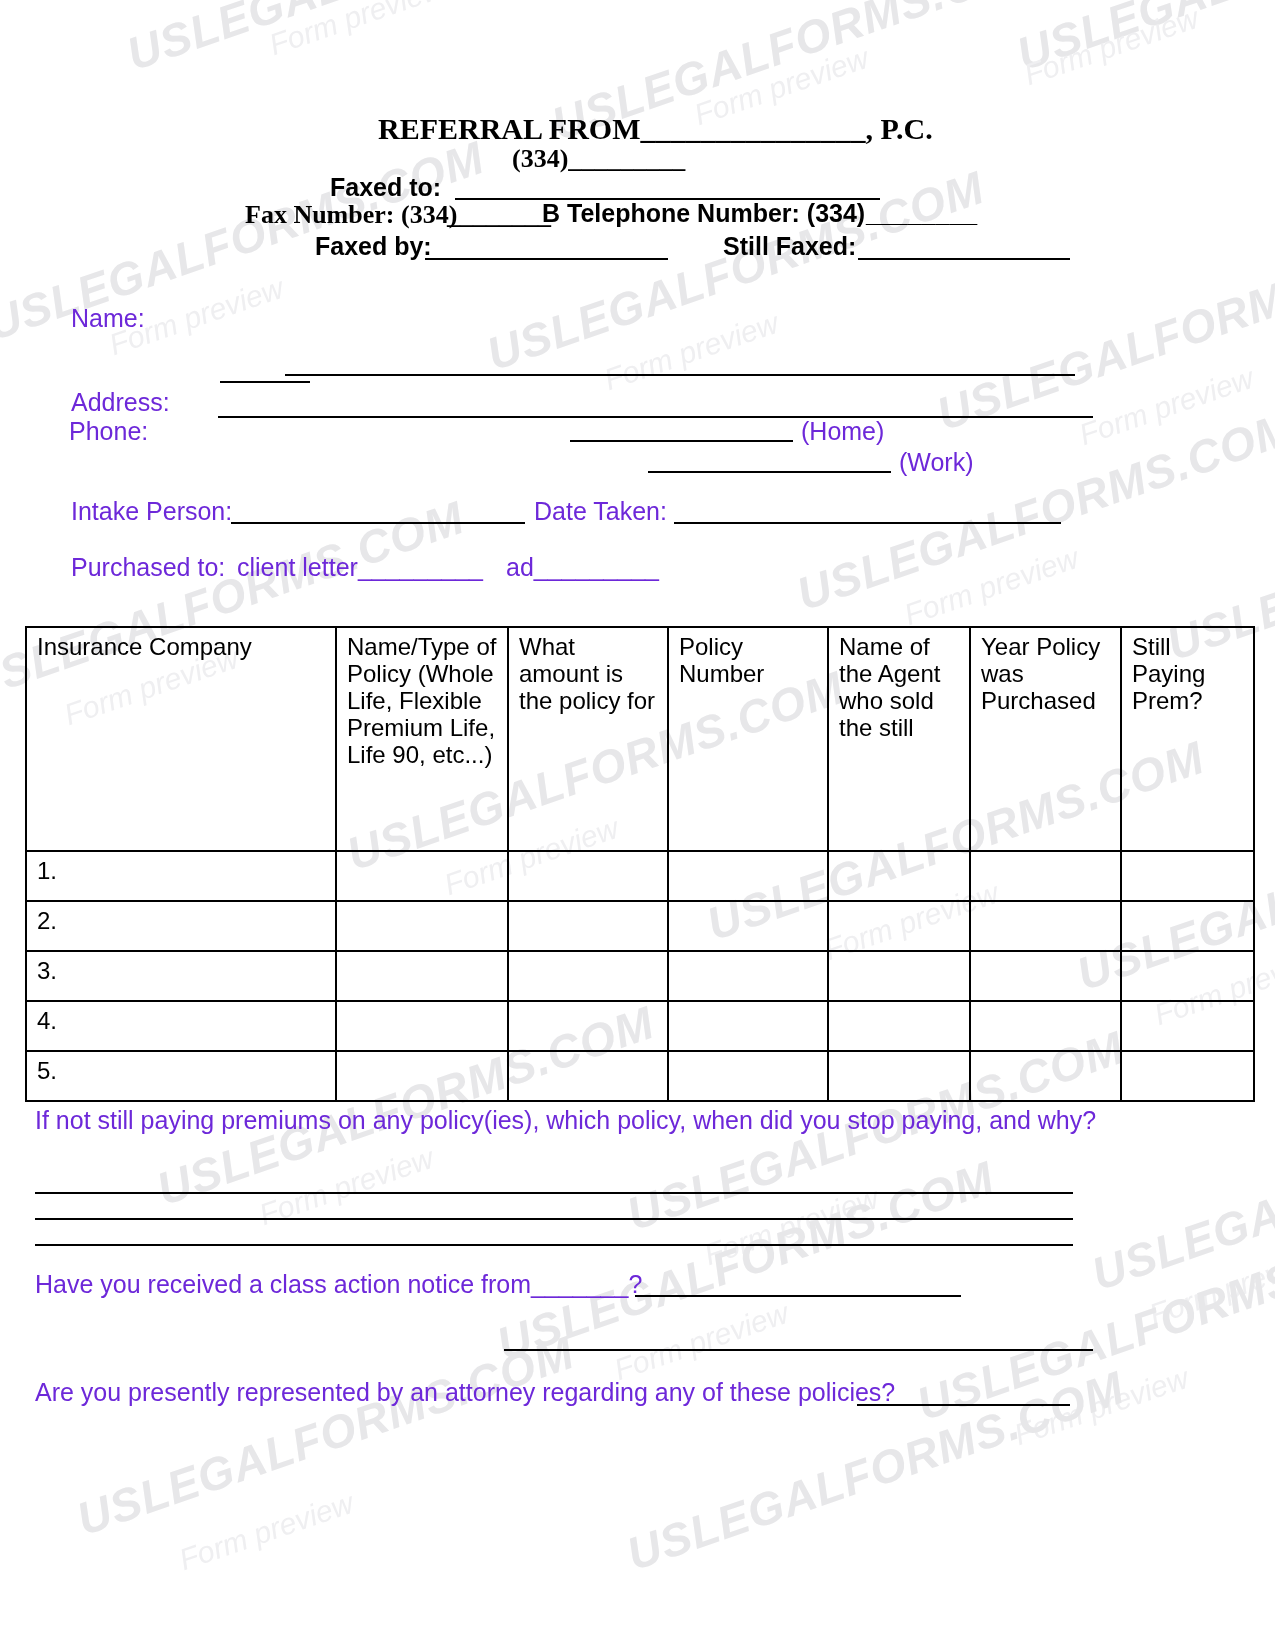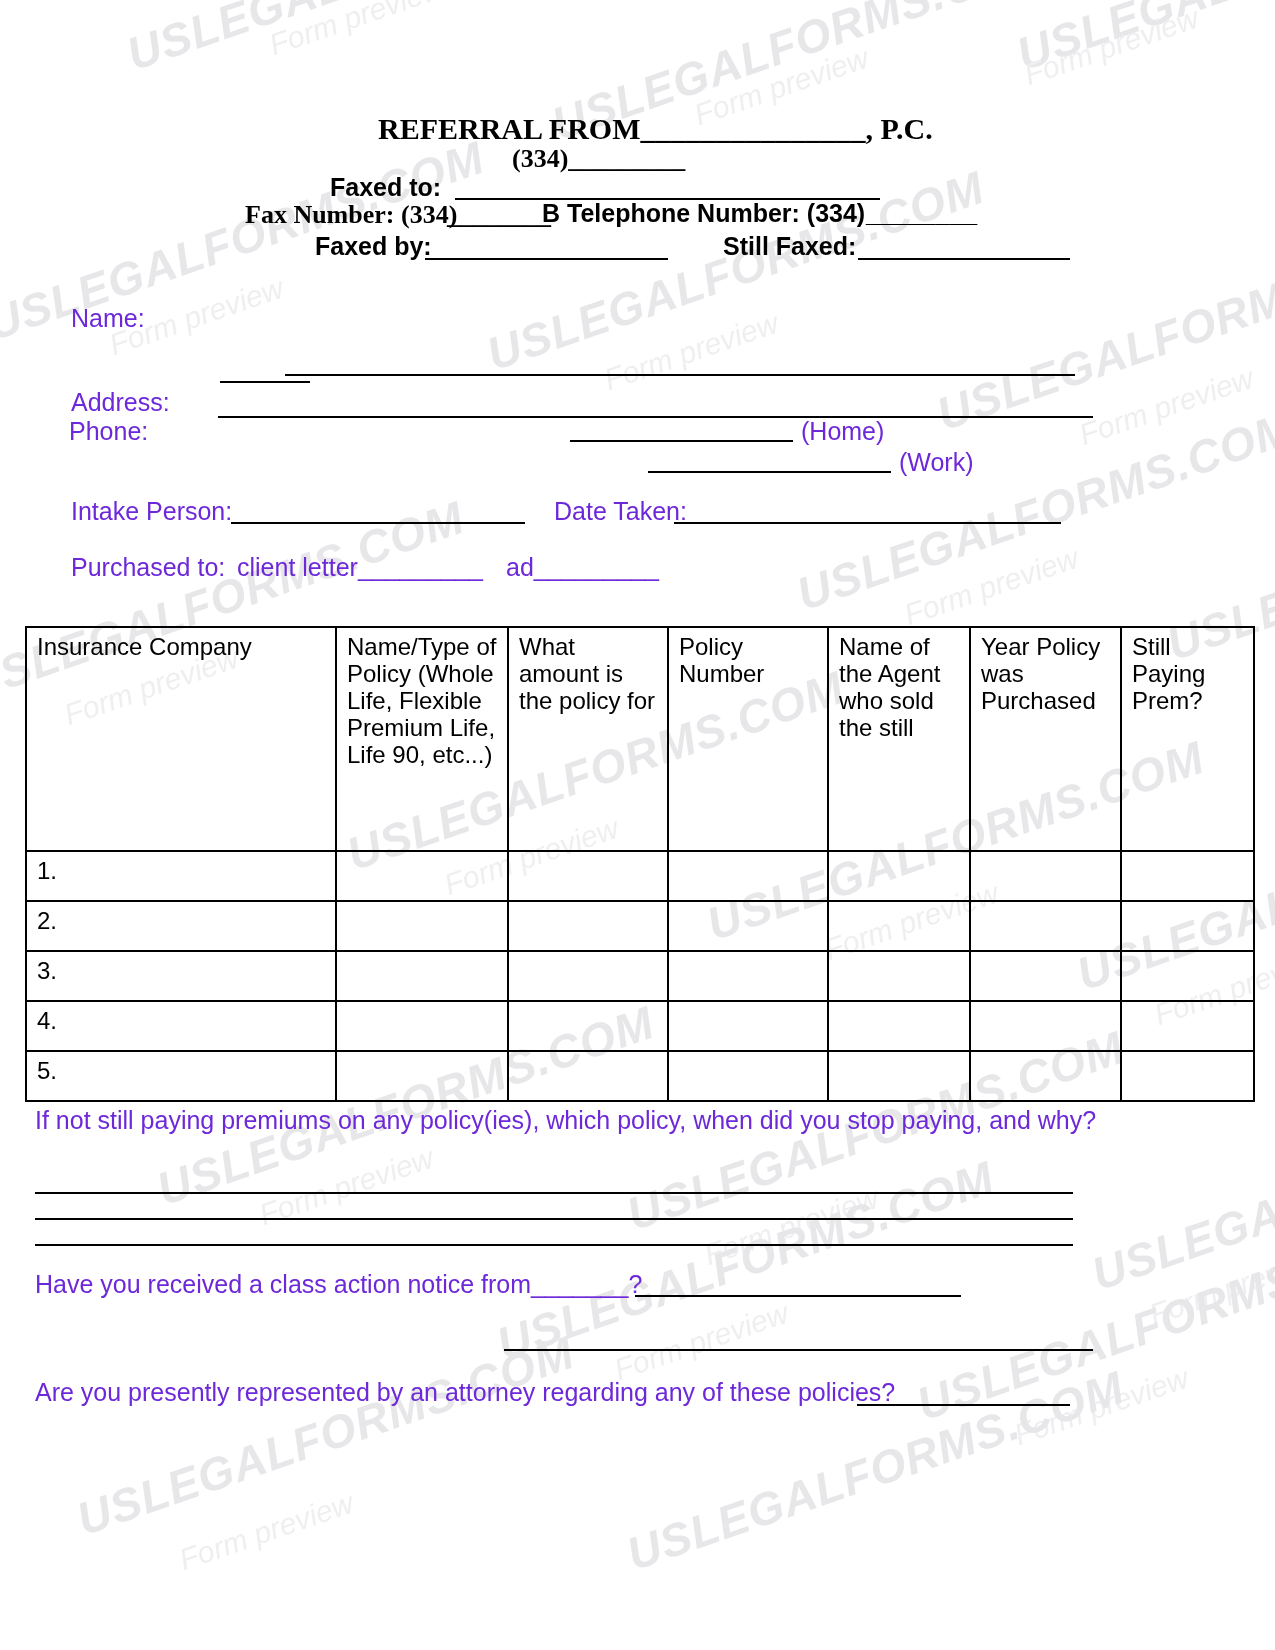--- a/index.html
+++ b/index.html
@@ -203,21 +203,21 @@
 
   <div class="rule" style="left:570px; top:440px; width:223px;"></div>
   <div class="abs body-text" style="left:801px; top:417px;">(Home)</div>
 
   <div class="rule" style="left:648px; top:471px; width:243px;"></div>
   <div class="abs body-text" style="left:899px; top:448px;">(Work)</div>
 
   <div class="abs body-text" style="left:71px; top:497px;">Intake Person:</div>
   <div class="rule" style="left:231px; top:522px; width:294px;"></div>
 
-  <div class="abs body-text" style="left:554px; top:497px;">Date Taken:</div>
+  <div class="abs body-text" style="left:534px; top:497px;">Date Taken:</div>
   <div class="rule" style="left:674px; top:522px; width:387px;"></div>
 
   <div class="abs body-text" style="left:71px; top:553px;">Purchased to:</div>
   <div class="abs body-text" style="left:237px; top:553px;">
     <span>client letter</span><span>_________</span>
   </div>
   <div class="abs body-text" style="left:506px; top:553px;">
     <span>ad</span><span>_________</span>
   </div>
 

